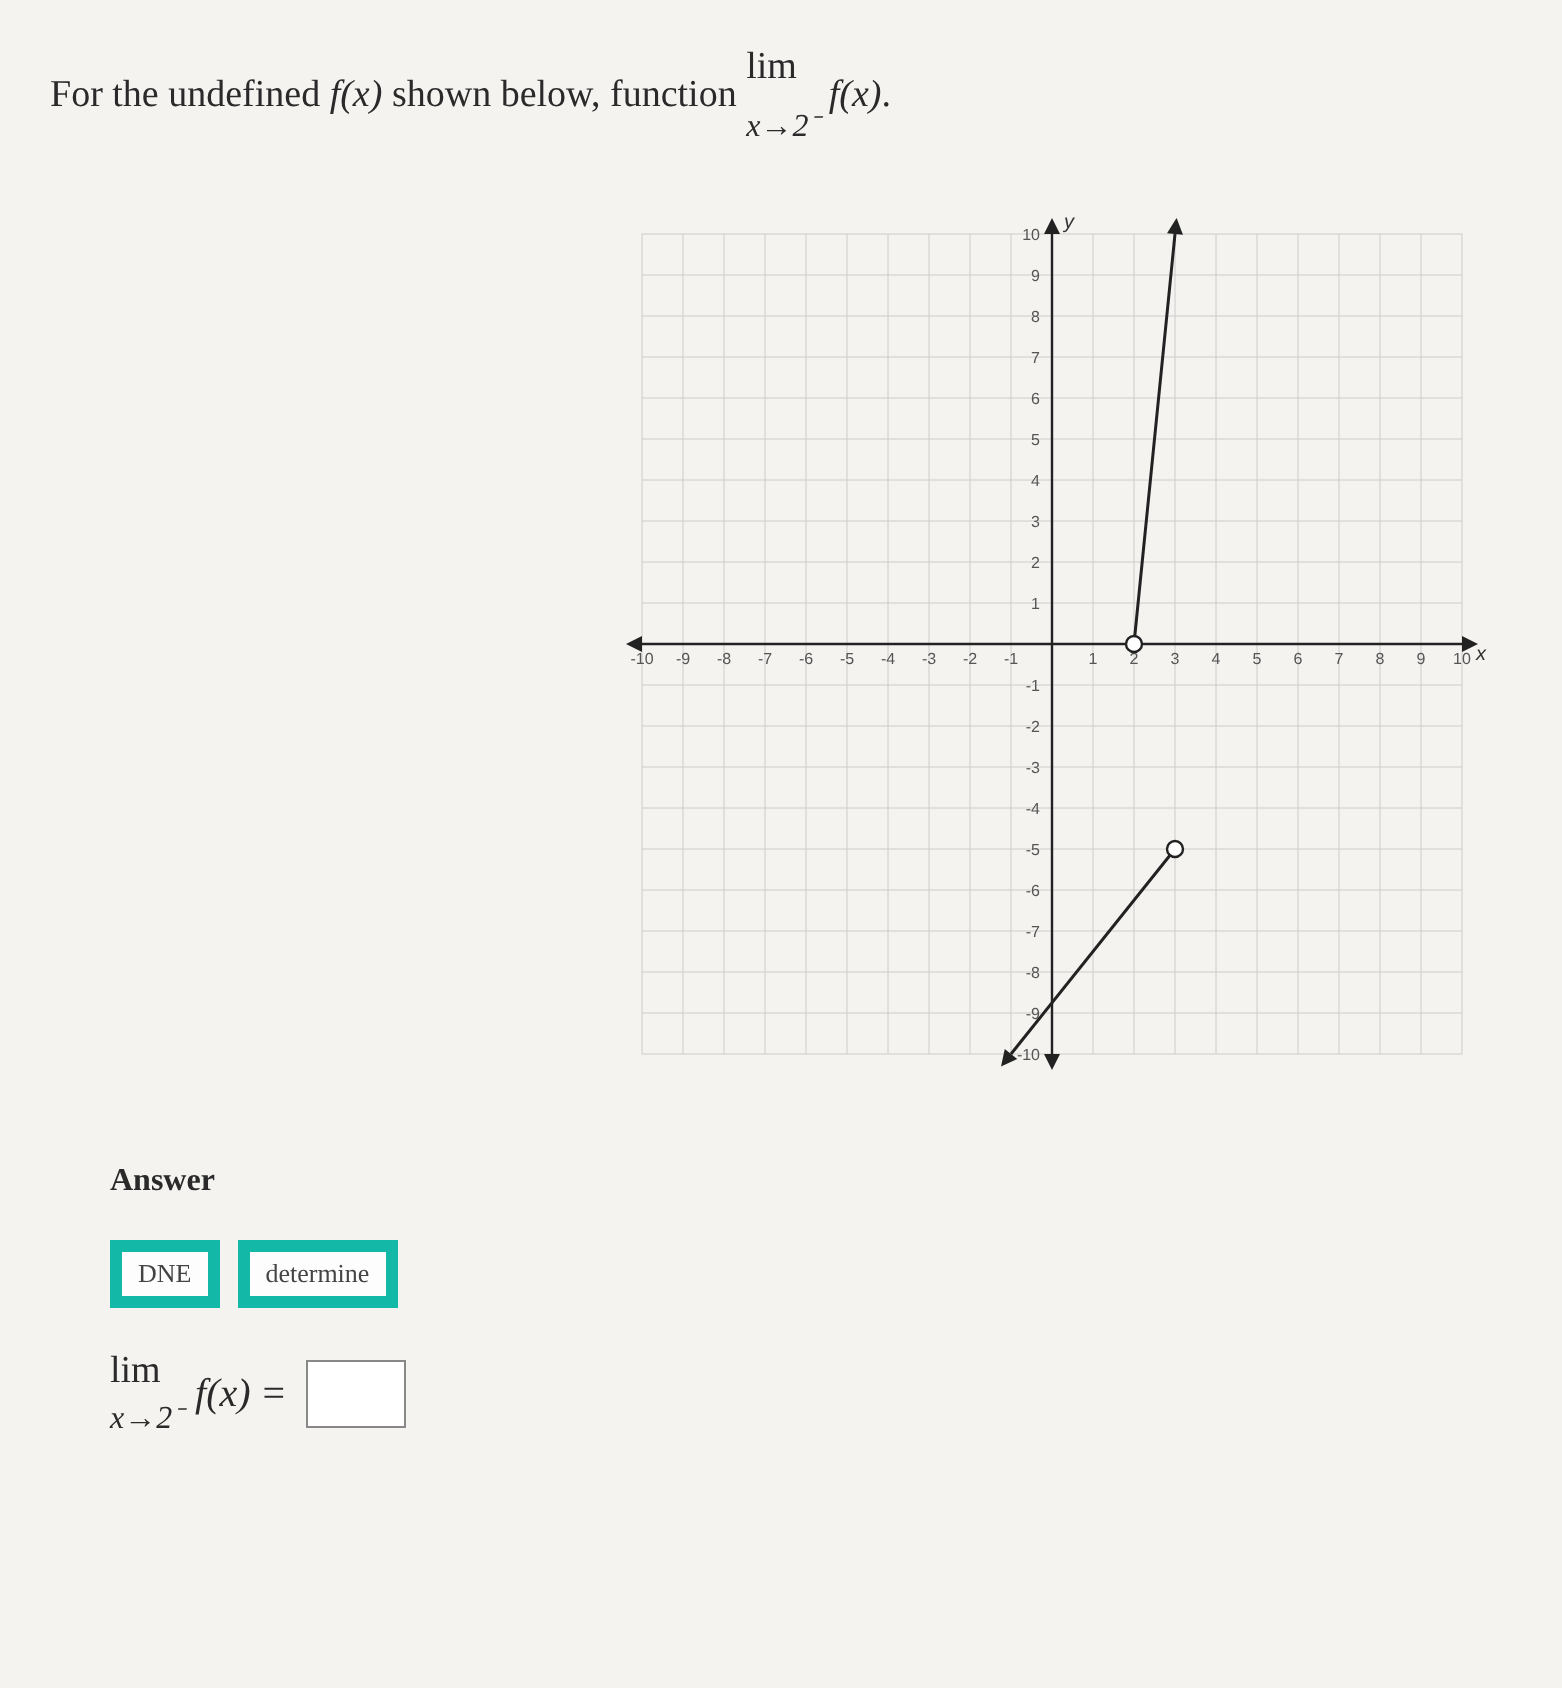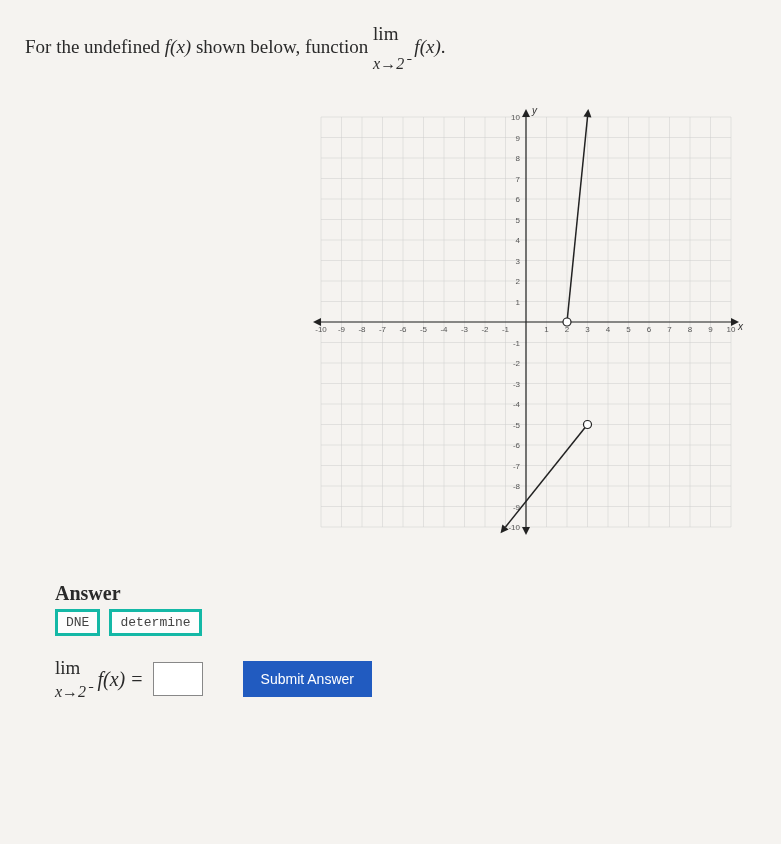--- a/index.html
+++ b/index.html
@@ -30,34 +30,34 @@
     justify-content: flex-end;
     padding-right: 10px;
     margin-bottom: 40px;
   }
   .chart-box {
     width: 440px;
     height: 440px;
   }
   .answer-section { margin-top: 30px; padding-left: 30px; }
   .answer-heading {
-    font-size: 20px;
+    font-size: 16px;
     font-weight: bold;
-    margin-bottom: 4px;
+    margin-bottom: 20px;
   }
   .option-row { margin-bottom: 20px; }
   .option-btn {
     display: inline-block;
-    border: 3px solid #14b8a6;
+    border: 6px solid #14b8a6;
     background: #fdfdfd;
     padding: 3px 8px;
     font-size: 13px;
     margin-right: 5px;
     cursor: pointer;
-    font-family: Liberation Mono, monospace;
+    font-family: Liberation Serif, serif;
     color: #444;
   }
   .equation-row {
     display: flex;
     align-items: center;
     gap: 10px;
   }
   .limit-expr {
     font-size: 20px;
     display: flex;
@@ -227,15 +227,14 @@
   <div class="equation-row">
     <div class="limit-expr">
       <span class="limit-stack">
         <span class="limit-top">lim</span><br>
         <span class="limit-bottom math">x→2⁻</span>
       </span>
       <span class="math">f(x)</span>
       <span>=</span>
     </div>
     <input class="answer-input" type="text" value="" style="">
-    <button class="submit-btn">Submit Answer</button>
   </div>
 </div>
 
 </body></html>

